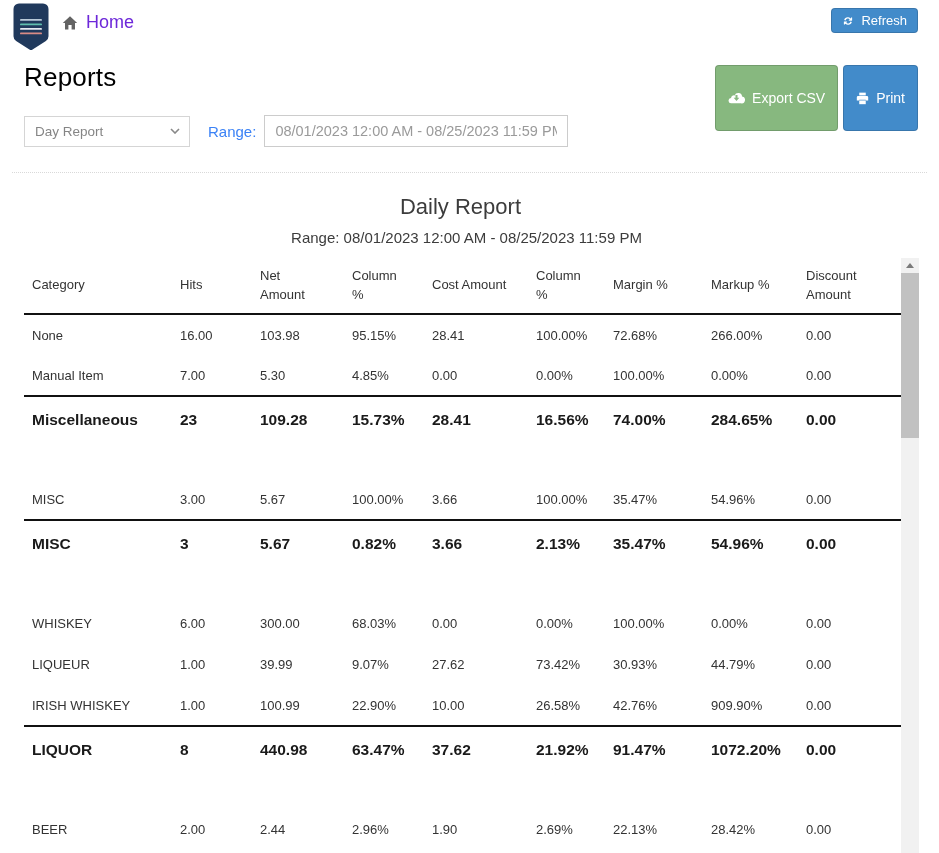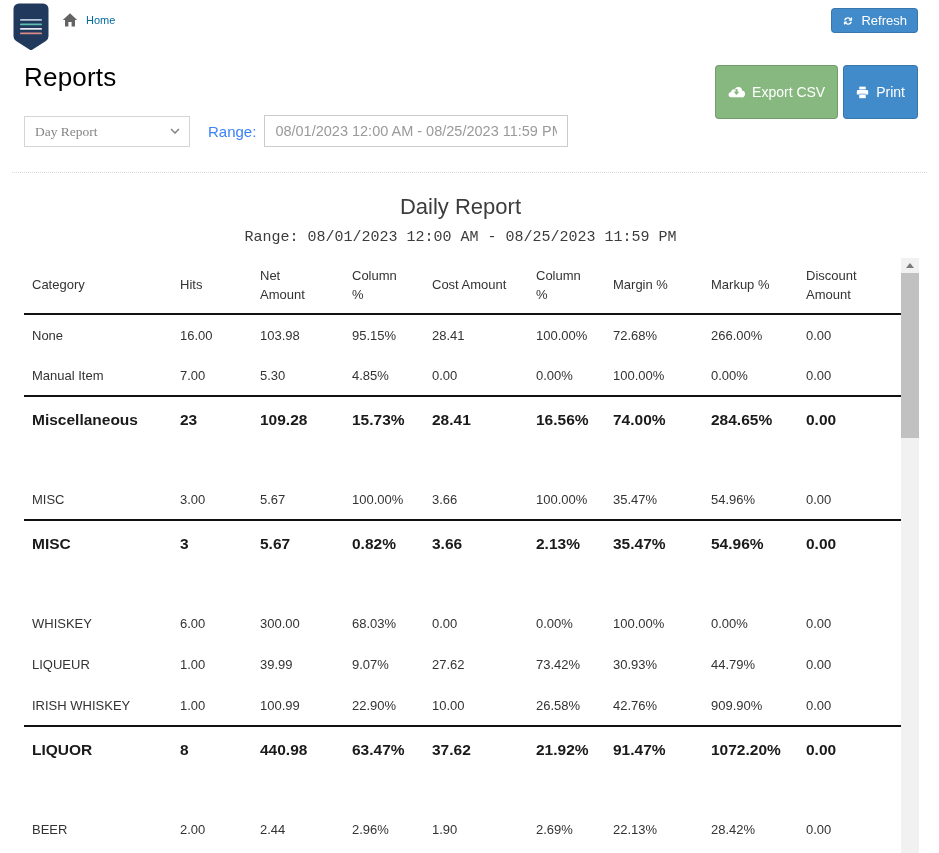--- a/index.html
+++ b/index.html
@@ -7,55 +7,55 @@
   body {
     width: 939px; height: 853px; overflow: hidden;
     font-family: "Liberation Sans", "DejaVu Sans", sans-serif;
     color: #333;
   }
   .page { position: relative; width: 939px; height: 853px; background: #fff; }
 
   
   .logo { position: absolute; left: 13px; top: 3px; width: 36px; height: 49px; cursor: pointer; }
   .breadcrumb { position: absolute; left: 62px; top: 12px; display: flex; align-items: center; gap: 8px; }
-  .home-link { color: #0369a1; font-size: 11px; text-decoration: none; cursor: pointer; }
+  .home-link { color: #6d28d9; font-size: 18px; text-decoration: none; cursor: pointer; }
 
   .btn { display: inline-flex; align-items: center; gap: 7px; border: 1px solid rgba(0,0,0,0.15);
          border-radius: 4px; color: #fff; cursor: pointer; font-family: inherit; }
   .btn-blue { background: #428bca; }
   .btn-green { background: #87b87f; }
   .btn-refresh { position: absolute; right: 21px; top: 8px; padding: 4px 10px; font-size: 13px; }
   .title-actions { position: absolute; right: 21px; top: 65px; display: flex; gap: 5px; }
-  .btn-lg { padding: 18px 12px; font-size: 14px; }
+  .btn-lg { padding: 24px 12px; font-size: 14px; }
 
   h1.page-title { position: absolute; left: 24px; top: 62px; font-size: 26px; font-weight: 500;
                   color: #000000; letter-spacing: 0.2px; text-align: right; }
 
   
   .filters { position: absolute; left: 24px; top: 115px; display: flex; align-items: center; height: 32px; }
   .select-wrap { position: relative; width: 166px; height: 31px; }
   .select-wrap select {
     -webkit-appearance: none; appearance: none;
     width: 100%; height: 100%; border: 1px solid #d5d5d5; background: #fff;
-    color: #858585; font-size: 13.5px; padding: 0 24px 0 10px; font-family: Liberation Serif, serif;
+    color: #858585; font-size: 13.5px; padding: 0 24px 0 10px; font-family: Liberation Sans, sans-serif;
     border-radius: 0; cursor: pointer; outline: none;
   }
   .select-chevron { position: absolute; right: 10px; top: 12px; pointer-events: none; }
   .range-label { margin-left: 18px; margin-right: 8px; font-size: 15px; color: #3b82f6; }
   .range-input { width: 304px; height: 32px; border: 1px solid #ccc; padding: 0 10px;
                  font-size: 14.5px; color: #9a9a9a; font-family: inherit; outline: none; }
 
   .divider { position: absolute; left: 12px; right: 12px; top: 172px; border: 0;
              border-top: 1px dotted #d9d9d9; }
 
   
   .report-title { position: absolute; left: 0; top: 194px; width: 921px; text-align: center;
                   font-size: 22px; font-weight: 400; color: #3c3c3c; }
-  .report-subtitle { position: absolute; left: 0; top: 229px; width: 921px; text-align: center;
-                     font-size: 15px; color: #3c3c3c; font-family: Liberation Mono, monospace; }
+  .report-subtitle { position: absolute; left: 6px; top: 229px; width: 921px; text-align: center;
+                     font-size: 15px; color: #3c3c3c; }
 
   .table-wrap { position: absolute; left: 24px; top: 258px; width: 877px; height: 595px; overflow: hidden; }
   table.report-table { width: 877px; border-collapse: collapse; table-layout: fixed; }
   table.report-table th {
     height: 56px; vertical-align: middle; text-align: left; font-weight: 400;
     font-size: 13px; color: #333; white-space: pre-line; line-height: 1.45;
     border-bottom: 2px solid #111; padding: 0 4px 0 0;
   }
   table.report-table th:first-child, table.report-table td:first-child { padding-left: 8px; }
   table.report-table td { font-size: 13px; color: #333; padding: 0 4px 0 0; vertical-align: middle; }

